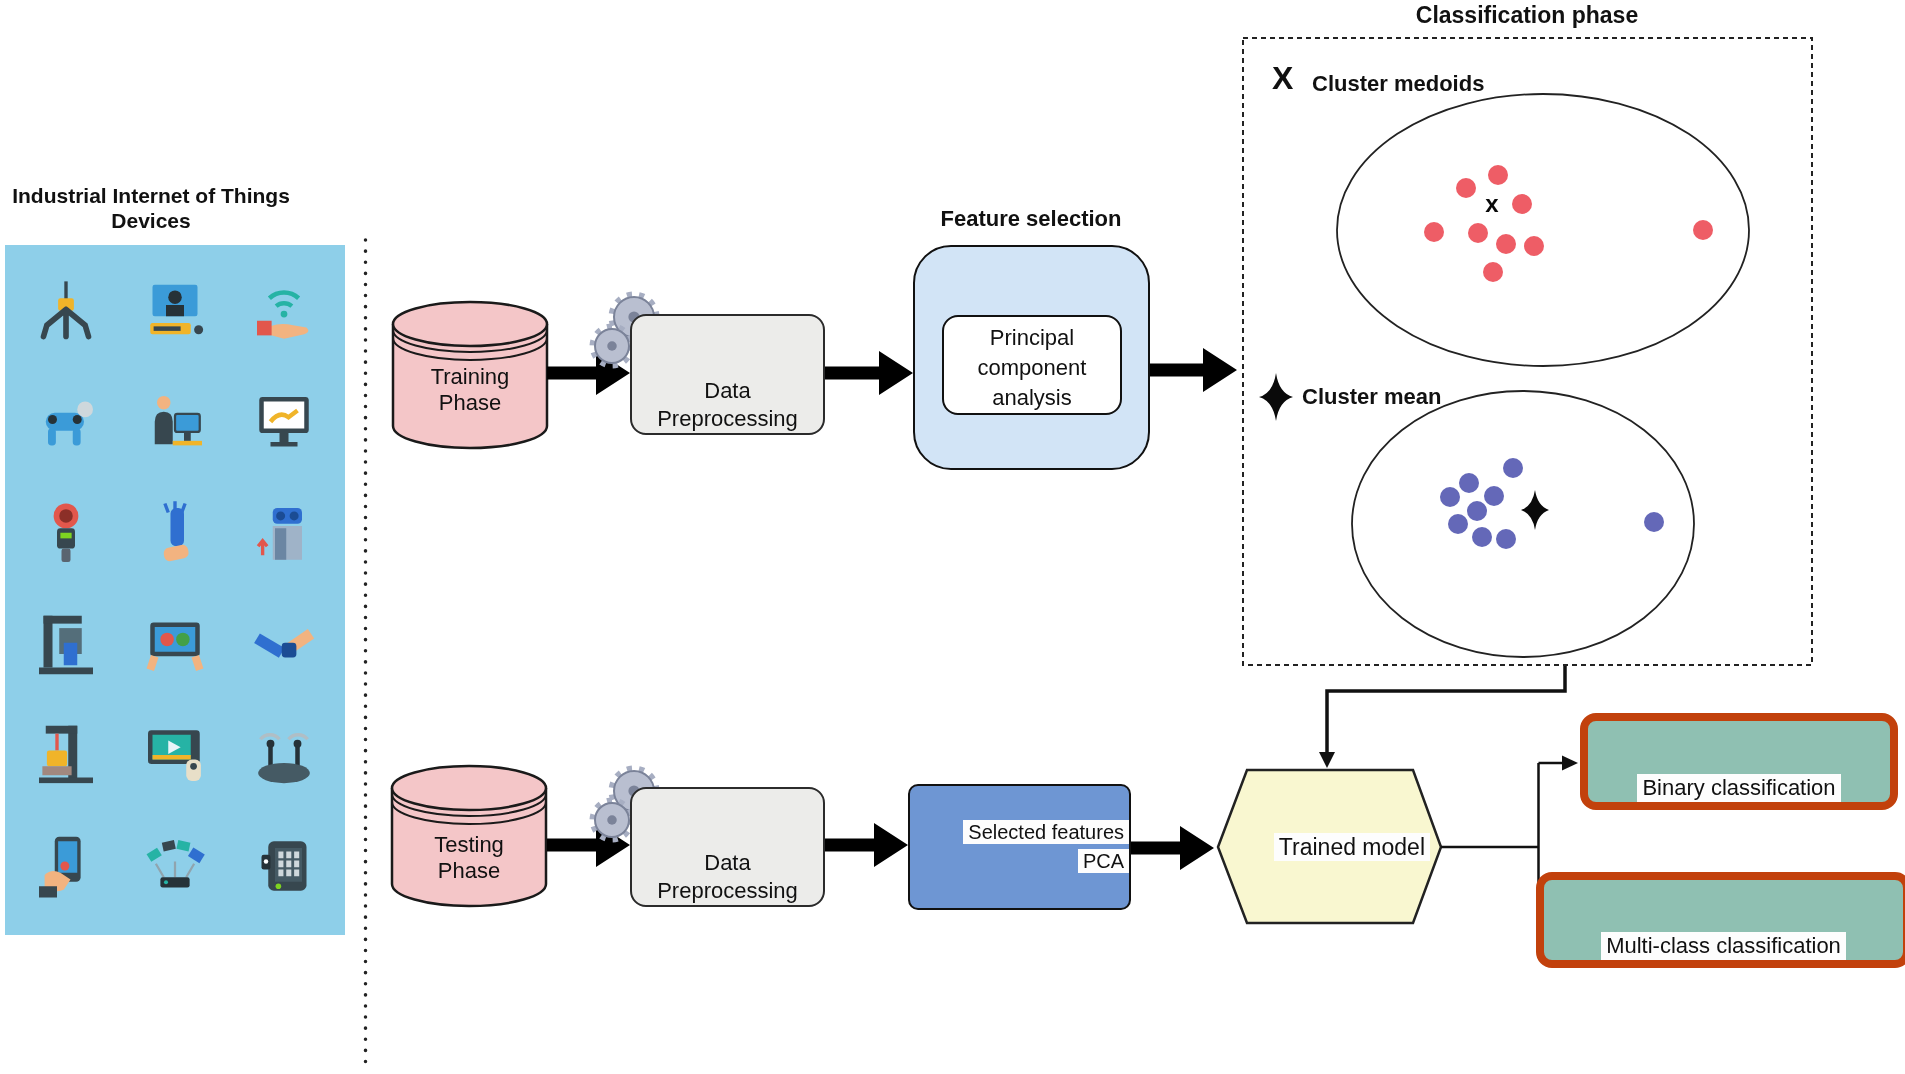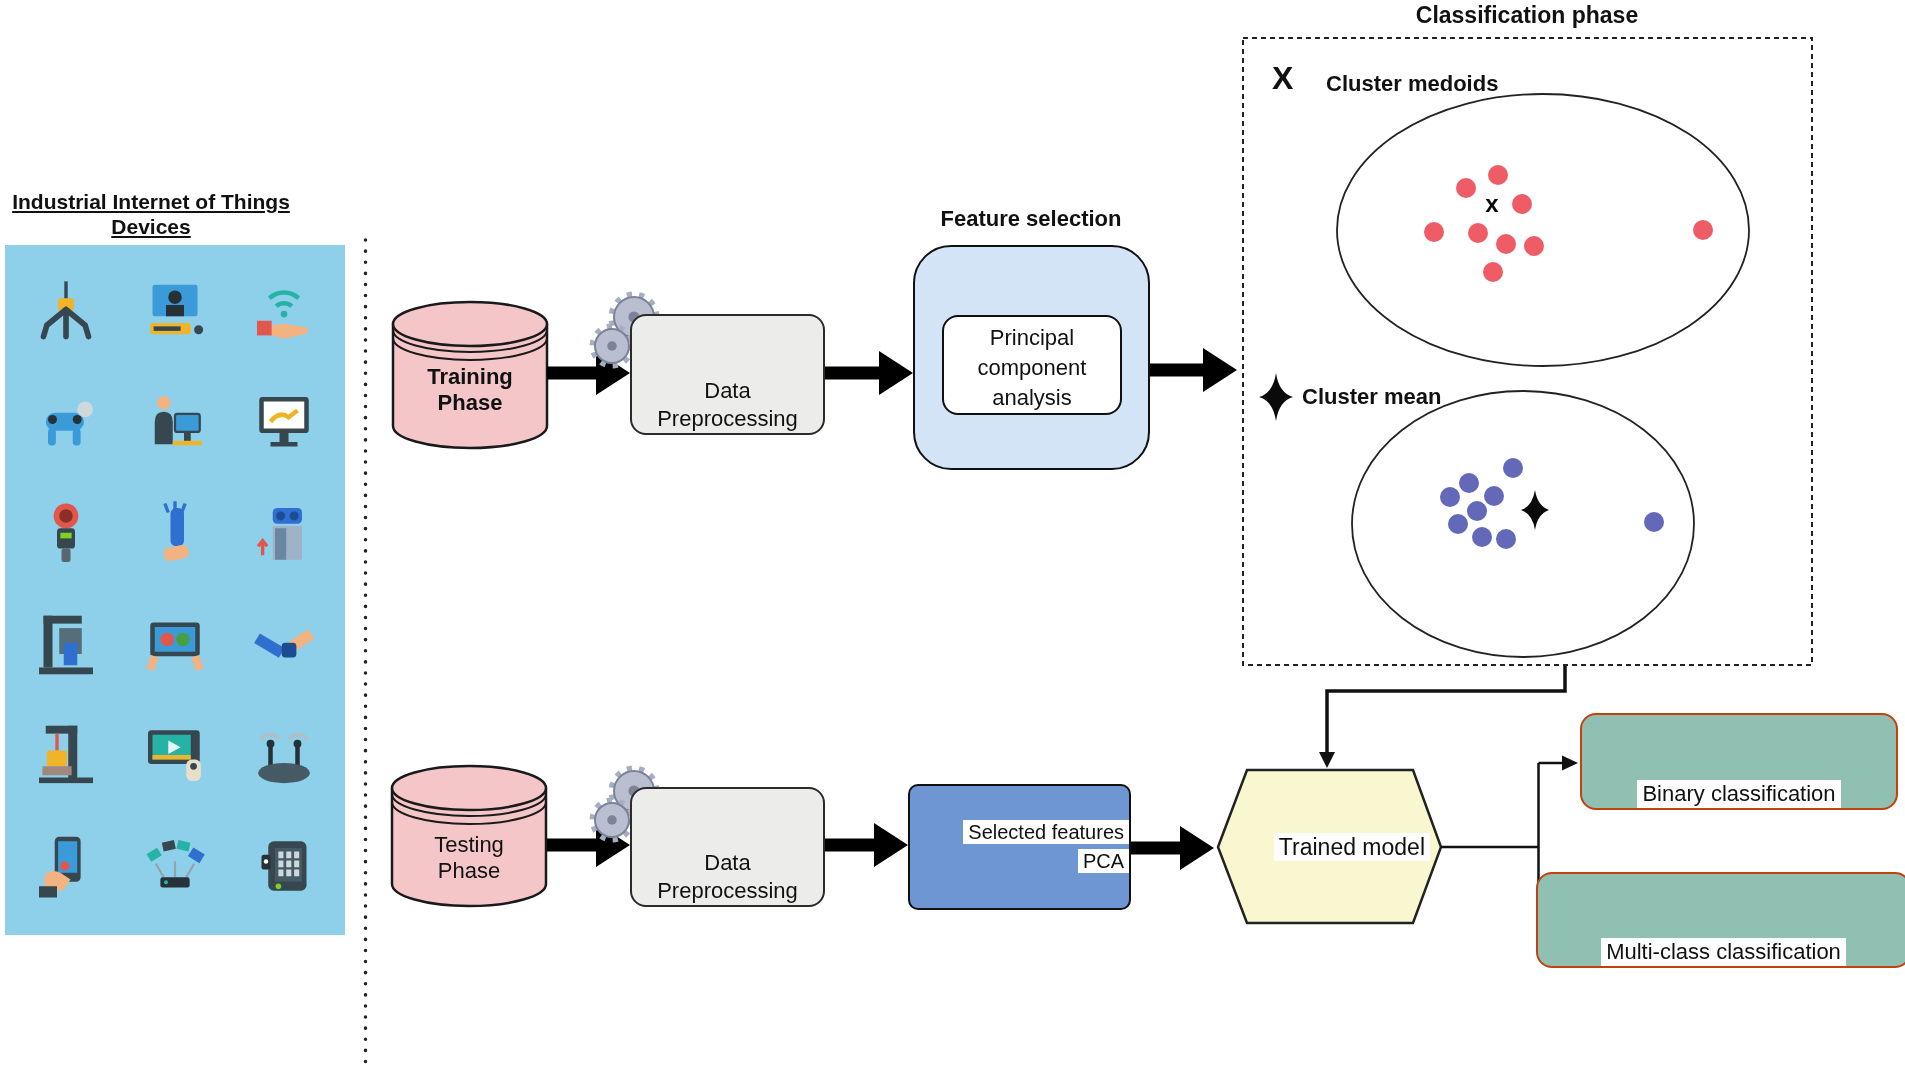--- a/index.html
+++ b/index.html
@@ -12,21 +12,21 @@
              grid-template-rows:repeat(6,1fr);align-items:center;justify-items:center;
              padding:14px 6px;box-sizing:border-box;}
   .icon-cell{width:76px;height:76px;display:flex;align-items:center;justify-content:center;}
   .panel-title{font-weight:bold;font-size:21px;line-height:25px;text-align:center;}
   .cyl-label{font-size:22px;line-height:26px;text-align:center;}
   .box{box-sizing:border-box;display:flex;align-items:flex-end;justify-content:center;text-align:center;}
   .gray-box{background:#ececea;border:2px solid #2b2b2b;border-radius:16px;font-size:22px;line-height:28px;}
   .fs-outer{background:#d2e4f6;border:2px solid #111;border-radius:38px;}
   .white-inner{background:#fff;border:2px solid #111;border-radius:16px;font-size:22px;line-height:30px;}
   .pca-box{background:#6e96d3;border:2px solid #111;border-radius:10px;flex-direction:column;font-size:20px;line-height:29px;}
-  .teal-box{background:#8fc0b2;border:2px solid #c2410c;border-radius:16px;font-size:22px;}
+  .teal-box{background:#8fc0b2;border:8px solid #c2410c;border-radius:16px;font-size:22px;}
   .hl{background:#fdfdfd;padding:1px 5px;}
   .title-sm{font-weight:bold;font-size:22px;}
   .diagram-title{font-weight:bold;font-size:23px;text-align:center;}
   .legend-x{font-weight:bold;font-size:32px;line-height:32px;}
   .tm-label{font-size:23px;text-align:right;}
 </style>
 </head>
 <body>
 
 <div class="stage">
@@ -125,21 +125,21 @@
           <circle cx="612" cy="820" r="4.760000000000001" fill="#7b8399"></circle>
         </g>
         <g>
           <circle cx="646" cy="835" r="12" fill="none" stroke="#a7aec2" stroke-width="7" stroke-dasharray="3 4.5"></circle>
           <circle cx="646" cy="835" r="10" fill="#b9bfd0" stroke="#7b8399" stroke-width="2"></circle>
           <circle cx="646" cy="835" r="3" fill="#7b8399"></circle>
         </g>
       </g>
   </svg>
 
-  <div class="abs panel-title" style="left:0;top:189px;width:302px;text-decoration:underline;">
+  <div class="abs panel-title" style="left:0;top:183px;width:302px;">
     <div>Industrial Internet of Things</div>
     <div>Devices</div>
   </div>
   <div class="abs panel" style="left:5px;top:245px;width:340px;height:690px;">
     <div class="icon-grid" id="iot-grid">
         <div class="icon-cell">
           <svg width="72" height="72" viewBox="0 0 64 64">
             <line x1="32" y1="3" x2="32" y2="20" stroke="#37474f" stroke-width="3"></line>
             <rect x="25" y="18" width="14" height="11" rx="2" fill="#f0b429"></rect>
             <path d="M32 28 L15 42 L12 52 M32 28 L49 42 L52 52 M32 30 L32 52" stroke="#37474f" stroke-width="5" fill="none" stroke-linecap="round"></path>
@@ -299,35 +299,35 @@
             <rect x="24" y="16" width="24" height="30" fill="#455a64"></rect>
             <path d="M27 22 h19 M27 30 h19 M27 38 h19" stroke="#cfd8dc" stroke-width="6" stroke-dasharray="4.5 2.5" fill="none"></path>
             <rect x="12" y="22" width="8" height="13" rx="2" fill="#263238"></rect>
             <circle cx="16" cy="28" r="2" fill="#fff"></circle>
             <circle cx="27" cy="50" r="2.5" fill="#7ed321"></circle>
           </svg>
         </div>
       </div>
   </div>
 
-  <div class="abs cyl-label" style="left:405px;top:364px;width:130px;font-weight:bold;">Training Phase</div>
+  <div class="abs cyl-label" style="left:405px;top:364px;width:130px;">Training Phase</div>
 
   <div class="abs box gray-box" style="left:630px;top:314px;width:195px;height:121px;">
     <div style="width:160px;">Data Preprocessing</div>
   </div>
 
   <div class="abs title-sm" style="left:901px;top:206px;width:260px;text-align:center;">Feature selection</div>
   <div class="abs box fs-outer" style="left:913px;top:245px;width:237px;height:225px;"></div>
   <div class="abs box white-inner" style="left:942px;top:315px;width:180px;height:100px;">
     <div style="width:150px;">Principal component analysis</div>
   </div>
 
   <div class="abs diagram-title" style="left:1377px;top:2px;width:300px;">Classification phase</div>
   <div class="abs legend-x" style="left:1272px;top:62px;">X</div>
-  <div class="abs title-sm" style="left:1312px;top:71px;margin-left:14px;">Cluster medoids</div>
+  <div class="abs title-sm" style="left:1312px;top:71px;">Cluster medoids</div>
   <svg class="abs" style="left:1254px;top:369px;" width="44" height="56" viewBox="-22 -28 44 56">
     <path d="M0 -24 Q3 -4 17 0 Q3 4 0 24 Q-3 4 -17 0 Q-3 -4 0 -24 Z" fill="#0a0a0a"></path>
   </svg>
   <div class="abs title-sm" style="left:1302px;top:384px;">Cluster mean</div>
 
   <div class="abs cyl-label" style="left:404px;top:832px;width:130px;">Testing Phase</div>
 
   <div class="abs box gray-box" style="left:630px;top:787px;width:195px;height:120px;">
     <div style="width:160px;">Data Preprocessing</div>
   </div>

